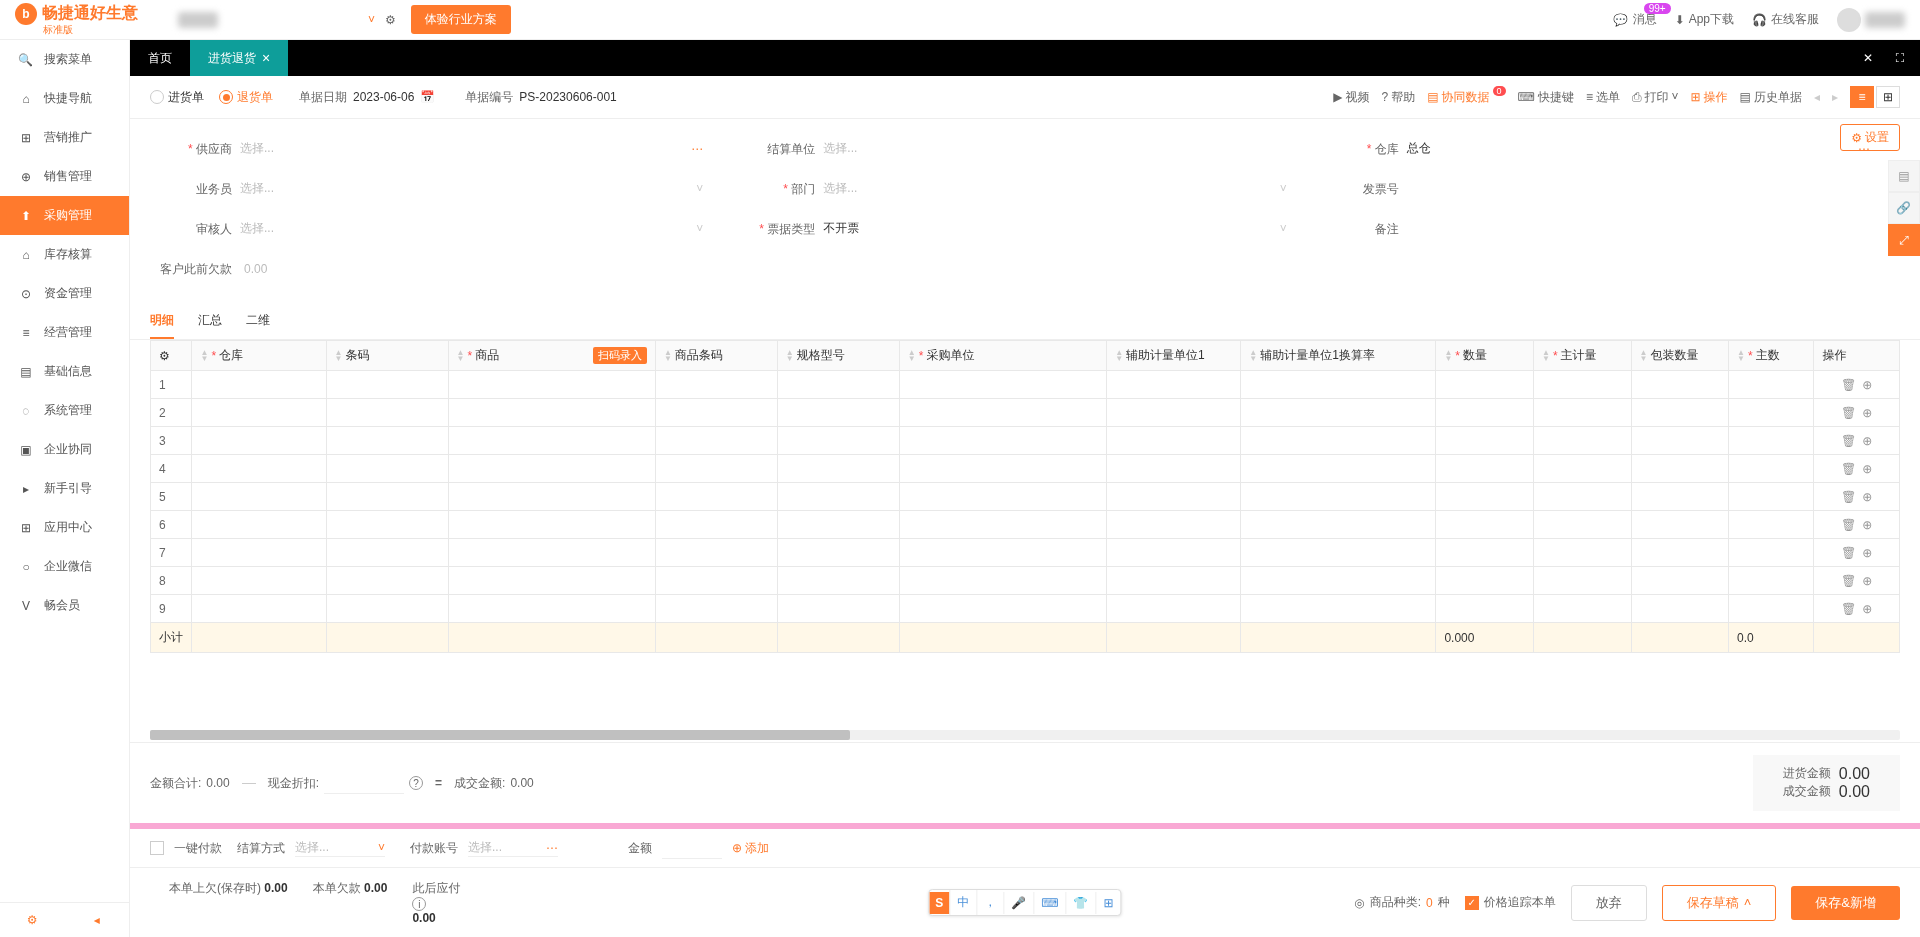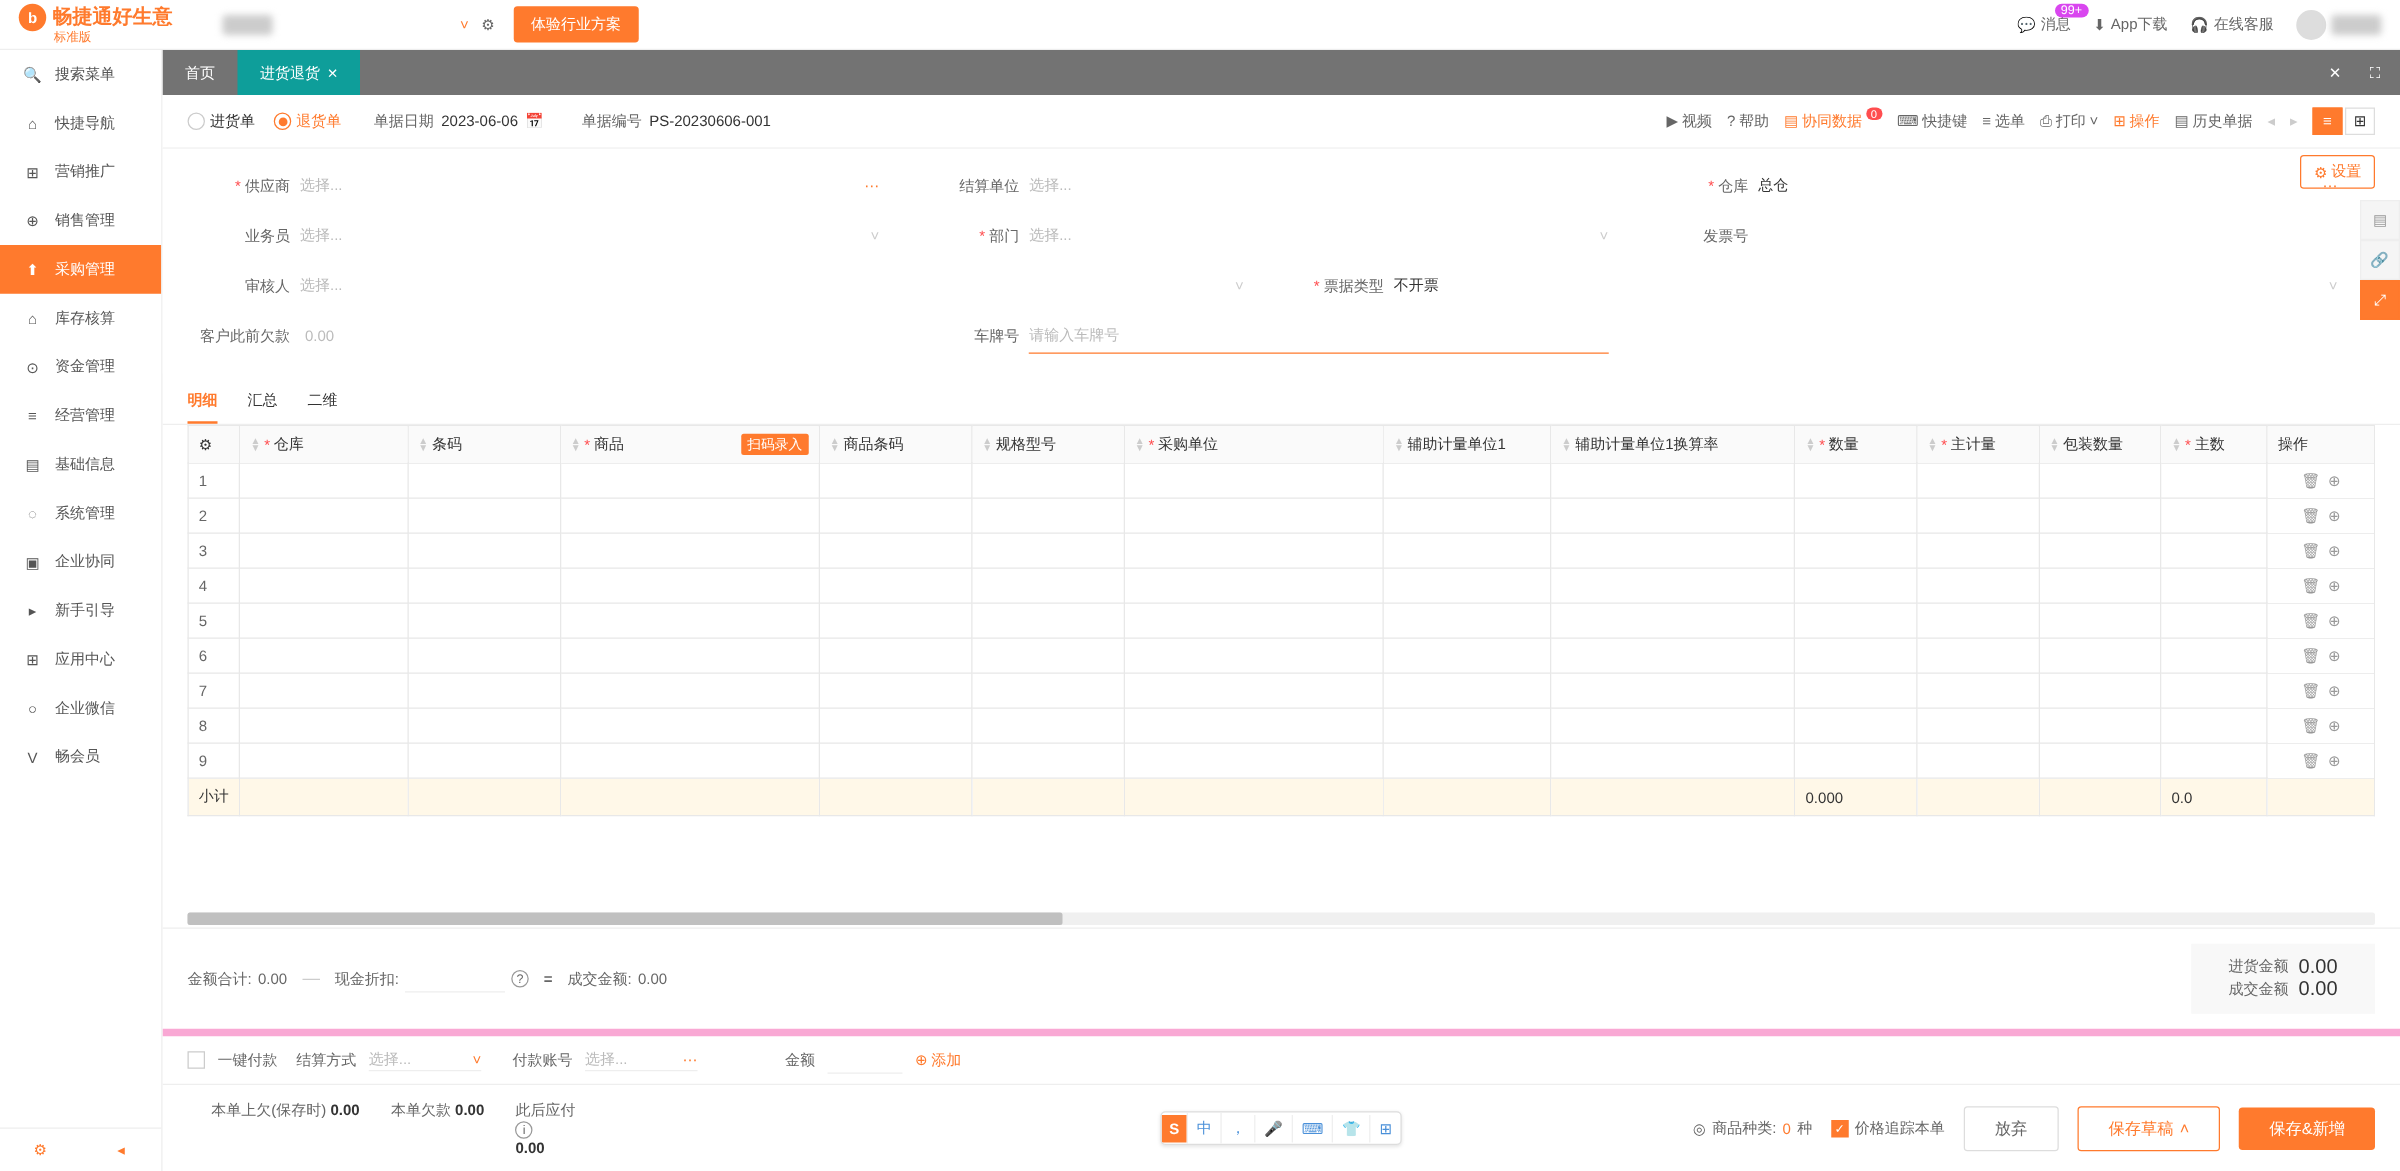--- a/index.html
+++ b/index.html
@@ -28,21 +28,21 @@
     .sidebar-item { display: flex; align-items: center; gap: 10px; padding: 11px 18px; cursor: pointer; color: #555; }
     .sidebar-item.active { background: #ff7a2d; color: #fff; }
     .sidebar-icon { width: 16px; height: 16px; display: flex; align-items: center; justify-content: center; }
     .sidebar-footer { display: flex; border-top: 1px solid #eee; }
     .sidebar-footer-btn { flex: 1; padding: 10px; text-align: center; color: #ff7a2d; cursor: pointer; }
     
     
     .content { flex: 1; display: flex; flex-direction: column; overflow: hidden; }
     
     
-    .tabs { height: 36px; background: #737373; display: flex; align-items: stretch; }
+    .tabs { height: 36px; background: #000000; display: flex; align-items: stretch; }
     .tab { padding: 0 18px; display: flex; align-items: center; color: #fff; cursor: pointer; gap: 6px; }
     .tab.active { background: #0e9e9a; }
     .tab-close { font-size: 14px; }
     .tabs-right { margin-left: auto; display: flex; align-items: center; gap: 2px; padding-right: 5px; }
     .tabs-right-btn { width: 30px; height: 30px; display: flex; align-items: center; justify-content: center; color: #fff; cursor: pointer; }
     
     
     .form-toolbar { padding: 10px 20px; display: flex; align-items: center; gap: 10px; border-bottom: 1px solid #eee; background: #fff; font-size: 12px; }
     .radio-group { display: flex; gap: 15px; align-items: center; }
     .radio-item { display: flex; align-items: center; gap: 4px; cursor: pointer; }
@@ -377,31 +377,31 @@
             <span class="input-chevron">˅</span>
           </div>
         </div>
         <div class="form-col">
           <div class="form-label req">票据类型</div>
           <div class="form-input-wrap">
             <span class="form-input">不开票</span>
             <span class="input-chevron">˅</span>
           </div>
         </div>
+        <div class="form-col">
+          <div class="form-label">备注</div>
+          <div class="form-input-wrap">
+              <span class="form-input"></span>
+            </div>
+        </div>
       </div>
       <div class="form-row">
         <div class="form-col">
           <div class="form-label">客户此前欠款</div>
           <span style="color:#bbb;padding-left:4px">0.00</span>
-        </div>
-        <div class="form-col">
-          <div class="form-label">车牌号</div>
-          <div class="form-input-wrap plate">
-            <span class="form-input placeholder">请输入车牌号</span>
-          </div>
         </div>
         <div class="form-col"></div>
       </div>
     </div>
 
     <div class="detail-tabs">
       <div class="detail-tab active">明细</div>
       <div class="detail-tab">汇总</div>
       <div class="detail-tab">二维</div>
     </div>

